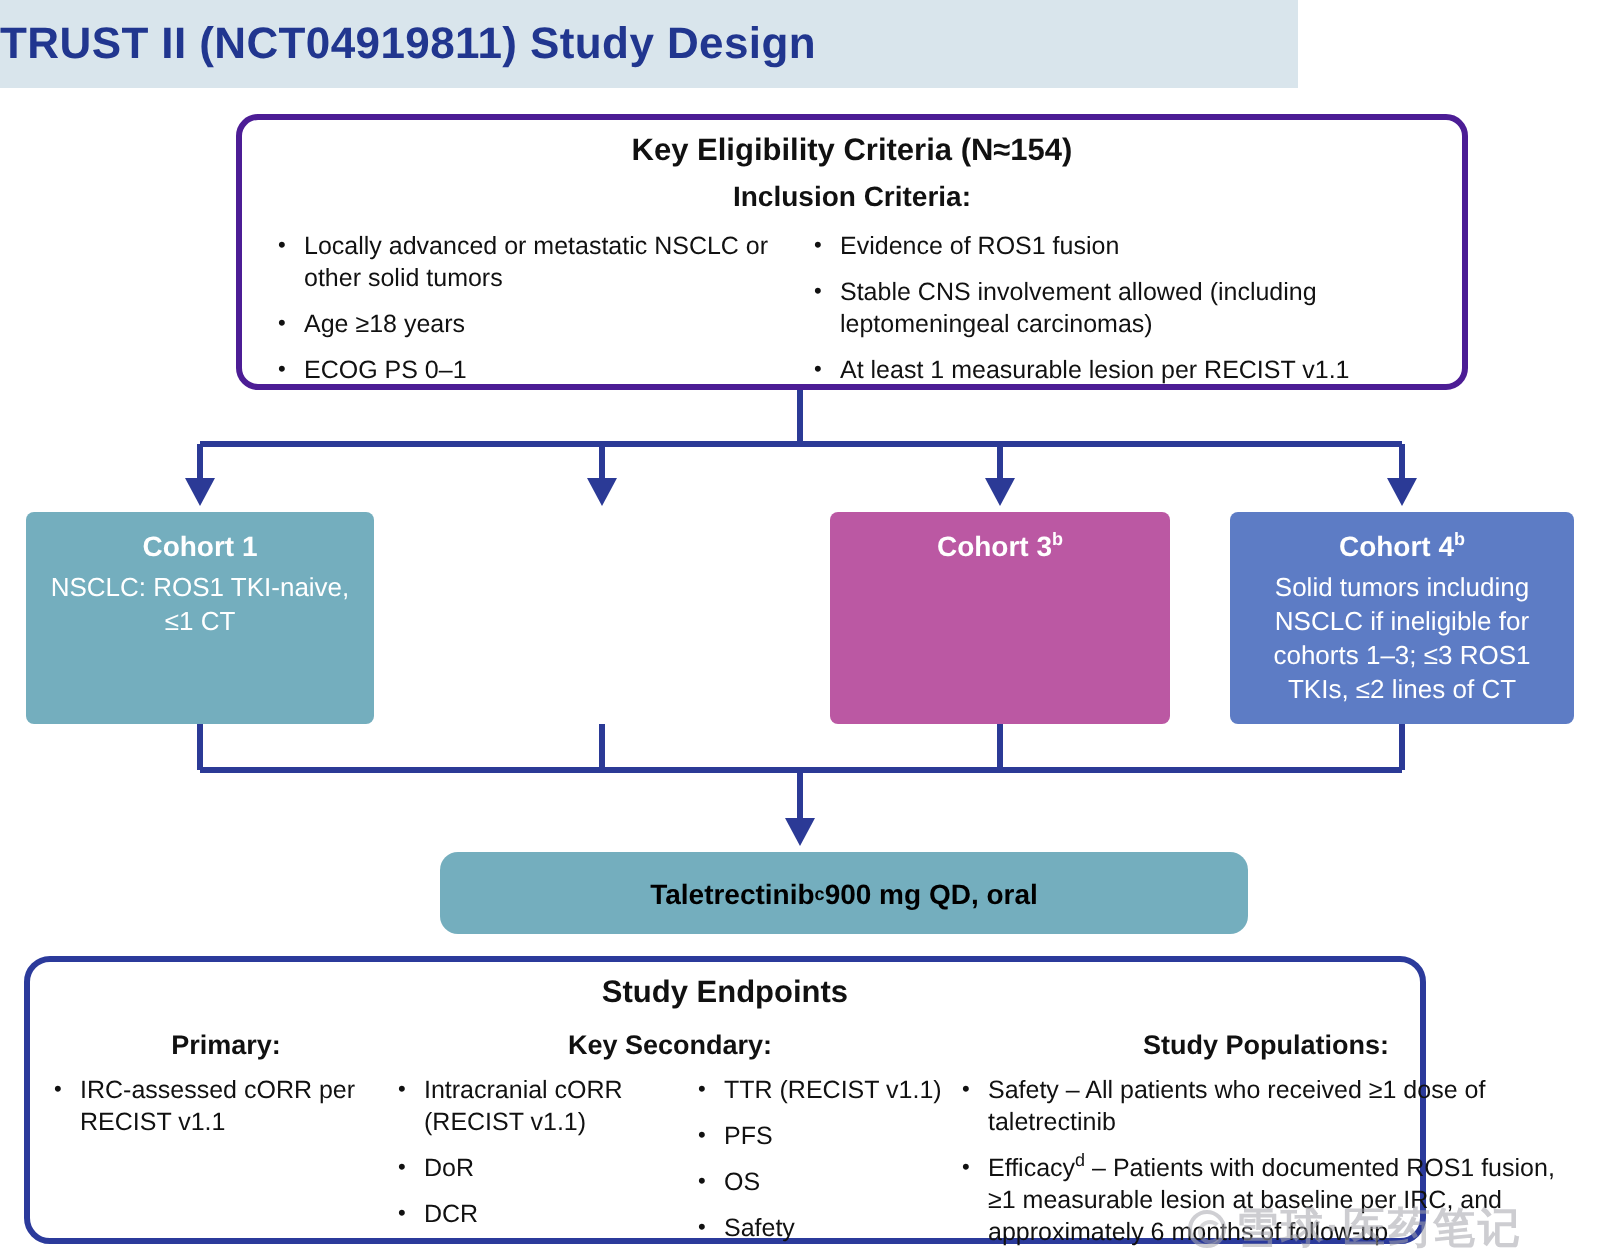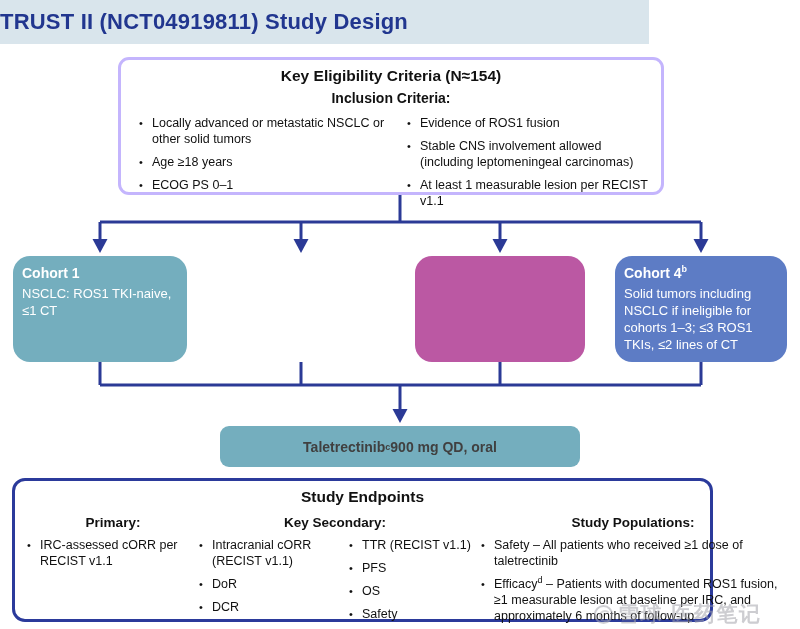--- a/index.html
+++ b/index.html
@@ -5,52 +5,52 @@
   html,body{margin:0;padding:0;background:#fff;}
   .page{position:relative;width:800px;height:629px;background:#fff;overflow:hidden;
         font-family:"Liberation Sans",sans-serif;color:#111;}
 
   
   .titlebar{position:absolute;left:0;top:0;width:649px;height:44px;background:#d9e5ec;
             display:flex;align-items:center;box-sizing:border-box;}
   .titlebar h1{margin:0;font-size:22px;font-weight:bold;color:#21368f;letter-spacing:.2px;}
 
   
-  .elig-box{position:absolute;left:118px;top:57px;width:546px;height:138px;background:#fff;
-            border:3px solid #c4b5fd;border-radius:11px;box-sizing:border-box;padding-top:7px;}
+  .elig-box{position:absolute;left:118px;top:57px;width:616px;height:138px;background:#fff;
+            border:3px solid #4c1d95;border-radius:11px;box-sizing:border-box;padding-top:7px;}
   .elig-title{text-align:center;font-size:15.5px;font-weight:bold;}
   .elig-sub{text-align:center;font-size:14px;font-weight:bold;margin-top:5px;}
   .elig-cols{display:flex;margin-top:9px;padding:0 10px 0 18px;}
   ul.blist{list-style:none;margin:0;padding:0;}
   .col-left{width:268px;flex:none;}
   .col-right{flex:1;}
   .blist li{display:flex;font-size:12.5px;line-height:1.28;margin-bottom:7px;}
   .blist .b{flex:none;width:13px;font-size:11px;padding-top:1px;}
 
   
   .conn{position:absolute;left:0;width:800px;}
   .conn-top{top:195px;height:61px;}
   .conn-bot{top:362px;height:64px;}
   .conn path{stroke:#2b3a96;stroke-width:3;fill:none;}
   .conn polygon{fill:#2b3a96;stroke:none;}
 
   
-  .cohort{position:absolute;top:256px;height:106px;border-radius:17px;color:#fff;text-align:left;
+  .cohort{position:absolute;top:256px;height:106px;border-radius:4px;color:#fff;text-align:center;
           box-sizing:border-box;padding:9px 9px 0;}
   .c1{left:13px;width:174px;}
   .c2{left:215px;width:172px;}
   .c3{left:415px;width:170px;}
   .c4{left:615px;width:172px;}
   .cname{font-size:14px;font-weight:bold;margin-bottom:4px;}
   .cdesc{font-size:13px;line-height:1.32;}
   sup{font-size:9px;line-height:0;}
 
   
-  .treat-box{position:absolute;left:220px;top:426px;width:360px;height:41px;border-radius:9px;
-             display:flex;align-items:center;justify-content:center;font-size:14px;font-weight:bold;color:#404040;}
+  .treat-box{position:absolute;left:220px;top:426px;width:404px;height:41px;border-radius:9px;
+             display:flex;align-items:center;justify-content:center;font-size:14px;font-weight:bold;color:#000000;}
 
   
   .endpoints{position:absolute;left:12px;top:478px;width:701px;height:144px;background:#fff;
              border:3px solid #2b3a9b;border-radius:13px;box-sizing:border-box;}
   .ep-title{text-align:center;font-size:15.5px;font-weight:bold;margin-top:7px;}
   .ep-col{position:absolute;top:31px;}
   .ep-h{font-size:13.5px;font-weight:bold;text-align:center;margin:3px 0 7px;}
   .ep-primary{left:12px;width:172px;}
   .ep-secondary{left:184px;width:272px;}
   .ep-subcols{display:flex;}
@@ -123,20 +123,21 @@
       <polygon points="492.5,44 507.5,44 500,58"></polygon>
     <path d="M701 27 V46"></path>
       <polygon points="693.5,44 708.5,44 701,58"></polygon>
   </svg>
 
   <div class="cohort c1" style="background-color: rgb(116, 174, 190);">
     <div class="cname"><span>Cohort 1</span><sup></sup></div>
     <div class="cdesc">NSCLC: ROS1 TKI-naive, ≤1 CT</div>
   </div>
   <div class="cohort c3" style="background-color: rgb(187, 88, 163);">
+    <div class="cname"><span>Cohort 3</span><sup>b</sup></div>
   </div>
   <div class="cohort c4" style="background-color: rgb(93, 124, 197);">
     <div class="cname"><span>Cohort 4</span><sup>b</sup></div>
     <div class="cdesc">Solid tumors including NSCLC if ineligible for cohorts 1–3; ≤3 ROS1 TKIs, ≤2 lines of CT</div>
   </div>
 
   <svg class="conn conn-bot" viewBox="0 0 800 64" aria-hidden="true">
     <path d="M100 0 V23 M301 0 V23 M500 0 V23 M701 0 V23"></path>
     <path d="M100 23 H701"></path>
     <path d="M400 23 V49"></path>

